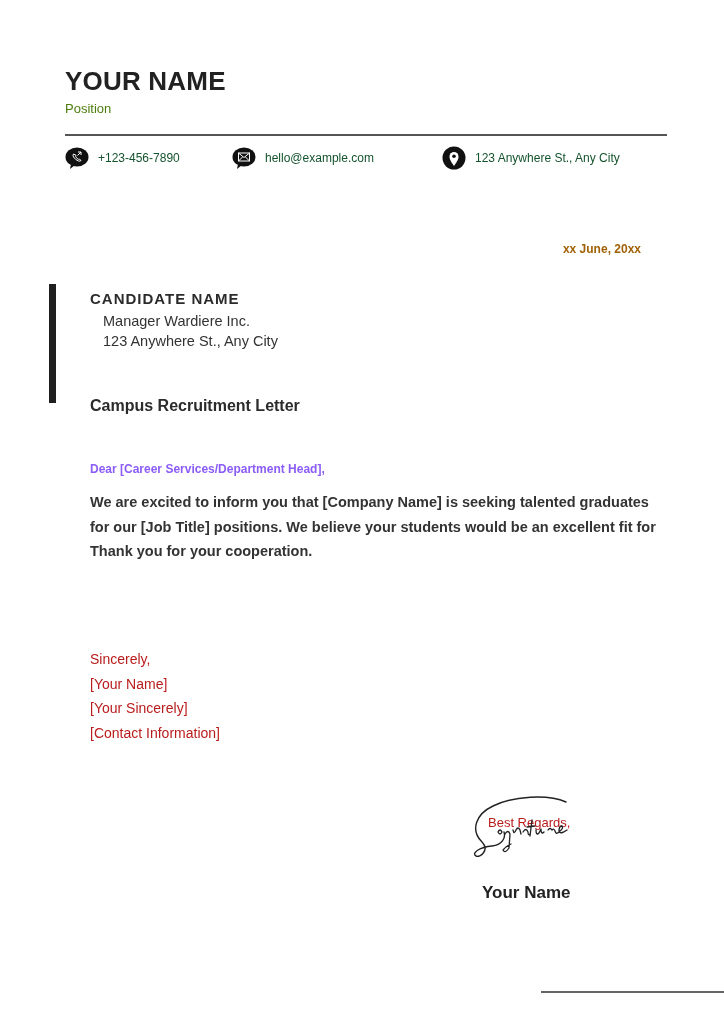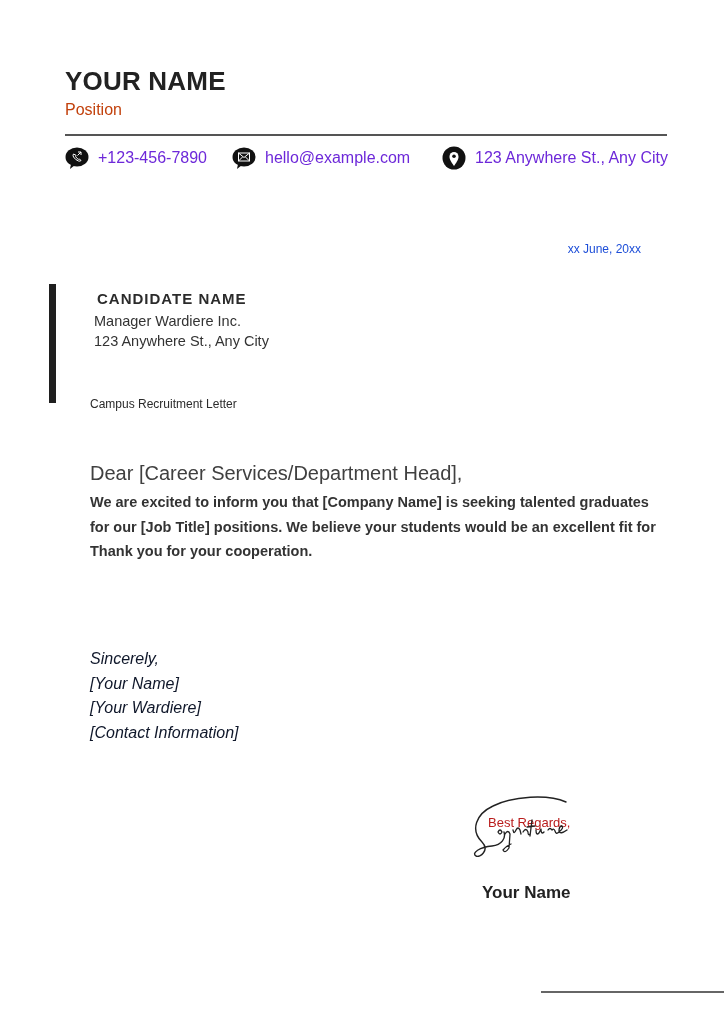--- a/index.html
+++ b/index.html
@@ -1,31 +1,31 @@
 <!DOCTYPE html>
 <html><head>
 <meta charset="utf-8">
 <style>
   html, body { margin:0; padding:0; background:#ffffff; }
   body { width:724px; height:1024px; position:relative; overflow:hidden; font-family:"Liberation Sans", sans-serif; color:#2b2b2b; }
   .abs { position:absolute; }
   .name { left:65px; top:66px; font-size:26px; font-weight:bold; color:#222; letter-spacing:0.2px; }
-  .position { left:65px; top:101px; font-size:16px; color:#c2410c; }
+  .position { left:65px; top:101px; font-size:13px; color:#4d7c0f; }
   .rule-top { left:65px; top:134px; width:602px; height:1.5px; background:#555; }
-  .contact { top:146px; display:flex; align-items:center; font-size:16px; color:#6d28d9; }
+  .contact { top:146px; display:flex; align-items:center; font-size:12px; color:#14532d; }
   .icon { width:24px; height:24px; margin-right:9px; display:inline-block; }
-  .date { right:83px; top:242px; font-size:12px; font-weight:normal; color:#1d4ed8; }
+  .date { right:83px; top:242px; font-size:12px; font-weight:bold; color:#a16207; }
   .vbar { left:49px; top:284px; width:7px; height:119px; background:#1f1f1f; }
-  .cand { left:97px; top:290px; font-size:15px; font-weight:bold; letter-spacing:1px; color:#2b2b2b; }
-  .rline { left:94px; font-size:14.5px; color:#333; }
-  .subject { left:90px; top:397px; font-size:12px; font-weight:normal; color:#2b2b2b; }
-  .dear { left:90px; top:462px; font-size:20px; font-weight:normal; color:#404040; }
+  .cand { left:90px; top:290px; font-size:15px; font-weight:bold; letter-spacing:1px; color:#2b2b2b; }
+  .rline { left:103px; font-size:14.5px; color:#333; }
+  .subject { left:90px; top:397px; font-size:16px; font-weight:bold; color:#2b2b2b; }
+  .dear { left:90px; top:462px; font-size:12px; font-weight:bold; color:#8b5cf6; }
   .body-text { left:90px; top:490px; width:560px; font-size:14.5px; line-height:24.7px; color:#333;font-weight:bold; }
   .body-text div { white-space:nowrap; }
-  .closing { left:90px; top:647px; font-size:16px; line-height:24.7px; color:#0f172a;font-style:italic; }
+  .closing { left:90px; top:647px; font-size:14px; line-height:24.7px; color:#b91c1c; }
   .best { left:488px; top:770px; font-size:13px; color:#b91c1c;margin-top:45px; }
   .sig { left:468px; top:792px; width:130px; height:72px; }
   .signame { left:482px; top:883px; font-size:17px; font-weight:bold; color:#222; }
   .rule-bottom { left:541px; top:991px; width:183px; height:1.5px; background:#666; }
 </style>
 </head>
 <body>
 
 <div class="abs name">YOUR NAME</div>
 <div class="abs position">Position</div>
@@ -79,21 +79,21 @@
 
 <div class="abs body-text">
   <div>We are excited to inform you that [Company Name] is seeking talented graduates</div>
   <div>for our [Job Title] positions. We believe your students would be an excellent fit for</div>
   <div>Thank you for your cooperation.</div>
 </div>
 
 <div class="abs closing">
   <div>Sincerely,</div>
   <div>[Your Name]</div>
-  <div>[Your Wardiere]</div>
+  <div>[Your Sincerely]</div>
   <div>[Contact Information]</div>
 </div>
 
 <div class="abs best">Best Regards,</div>
 
 <div class="abs sig">
   <svg width="130" height="72" viewBox="0 0 130 72" aria-hidden="true">
     <path d="M98 10 C80 2 45 4 25 14 C8 22 2 38 14 50 C22 58 12 66 8 64 C3 61 12 55 24 54 C34 53 38 46 36 40" fill="none" stroke="#222" stroke-width="1.4" stroke-linecap="round"></path>
     <path d="M30 40 q2 -4 4 0 q-2 4 -4 0 M37 42 q3 -5 5 0 l-1 14 q-4 6 -6 2 q3 -4 8 -6 M45 38 q1 5 3 0 q2 -4 4 0 l1 4 M55 40 q3 -5 5 0 q0 4 2 2 M64 28 l-2 16 M59 35 l8 -1 M68 38 q0 6 3 3 l2 -4 q0 6 3 3 M80 38 q2 -3 4 0 M84 38 q2 -2 3 1 q1 4 4 1 q5 -4 3 -6 q-3 0 -3 5 q1 4 8 -1" fill="none" stroke="#222" stroke-width="1.3" stroke-linecap="round" stroke-linejoin="round"></path>
   </svg>

